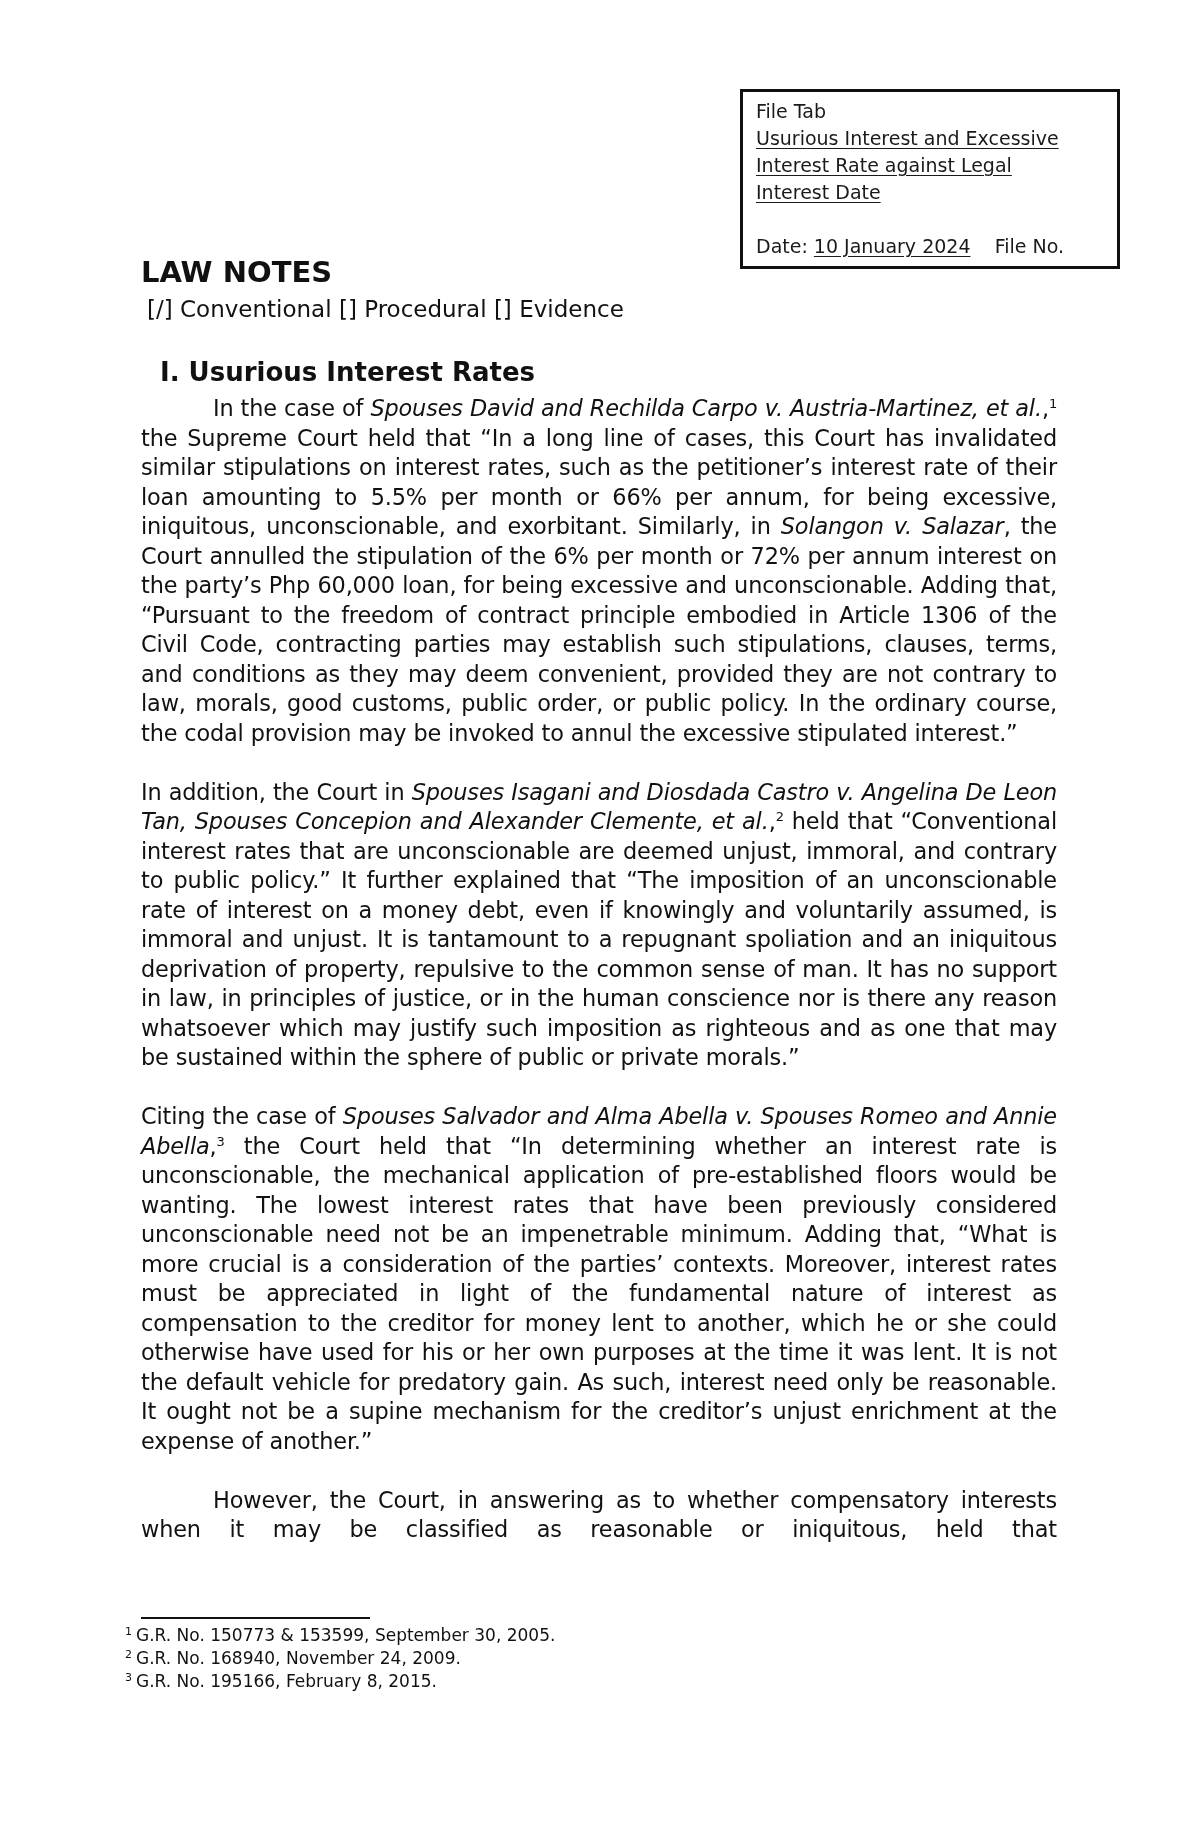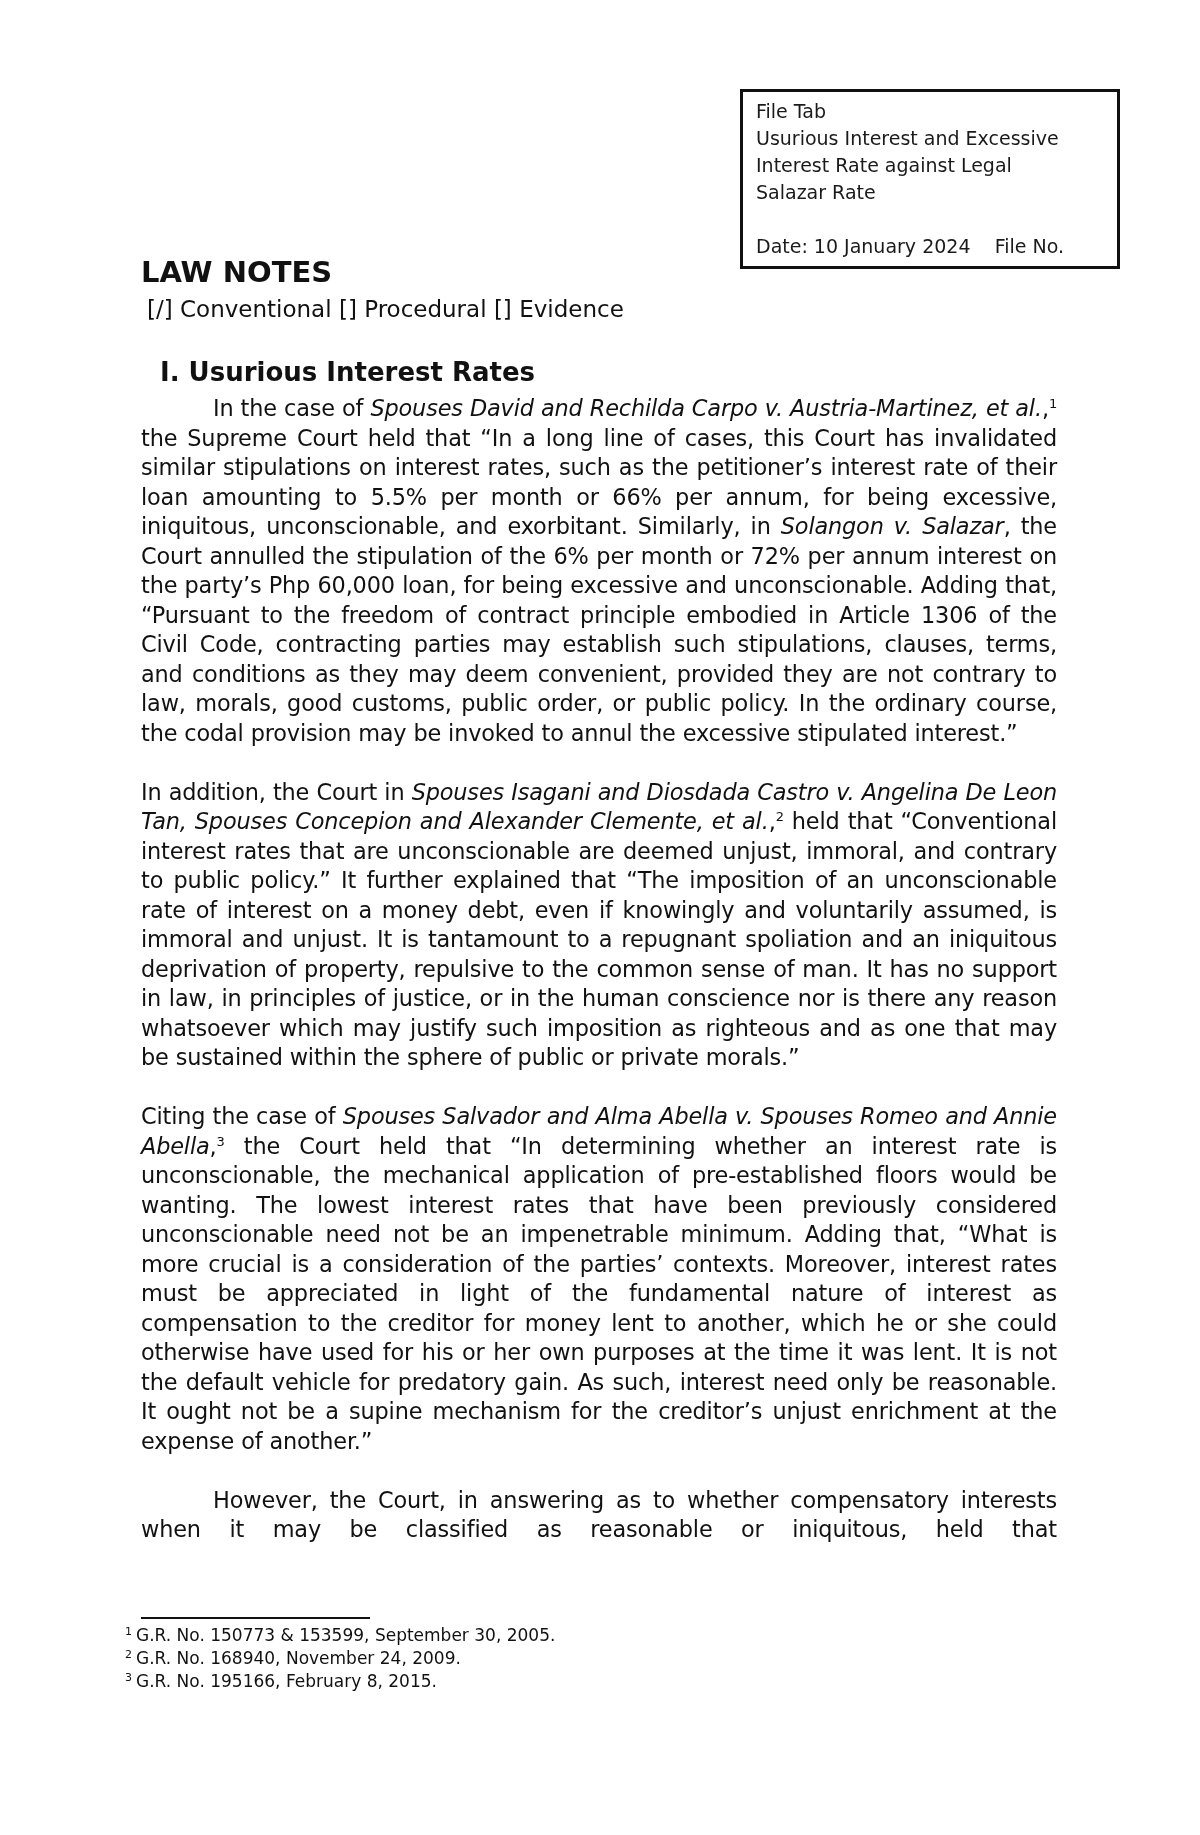--- a/index.html
+++ b/index.html
@@ -8,21 +8,21 @@
     font-family: "DejaVu Sans", sans-serif; color: #111111;
   }
   .page { position: absolute; left: 0; top: 0; width: 1200px; height: 1835px; background: #ffffff; }
 
   .file-tab-box {
     position: absolute; left: 740px; top: 89px; width: 380px; height: 180px;
     border: 3px solid #111; box-sizing: border-box; overflow: hidden;
     padding: 6px 12px 13px 13px;
     font-size: 19px; line-height: 27px; color: #1a1a1a;
   }
-  .file-tab-box .u { text-underline-offset: 3px; }
+  .file-tab-box .u { text-decoration: underline; text-underline-offset: 3px; }
   .file-tab-box .spacer { height: 27px; }
   .file-tab-box .date-row span { white-space: pre; }
 
   .title {
     position: absolute; left: 141px; top: 255px;
     font-size: 29px; font-weight: bold; line-height: 34px; margin: 0; text-align: center;
   }
   .category-row {
     position: absolute; left: 147px; top: 295px;
     font-size: 23px; line-height: 28px; white-space: pre;
@@ -55,21 +55,21 @@
 </style>
 </head>
 <body>
 
 <div class="page">
 
   <div class="file-tab-box">
     <div>File Tab</div>
     <div><span class="u">Usurious Interest and Excessive </span></div>
     <div><span class="u">Interest Rate against Legal </span></div>
-    <div><span class="u">Salazar Rate</span></div>
+    <div><span class="u">Interest Date</span></div>
     <div class="spacer"></div>
     <div class="date-row">
       <span>Date: </span><span class="u">10 January 2024</span><span>    File No.</span>
     </div>
     <div>n/a</div>
   </div>
 
   <h1 class="title">LAW NOTES</h1>
   <div class="category-row">[/] Conventional [] Procedural [] Evidence</div>
   <h2 class="section-heading">I. Usurious Interest Rates</h2>

